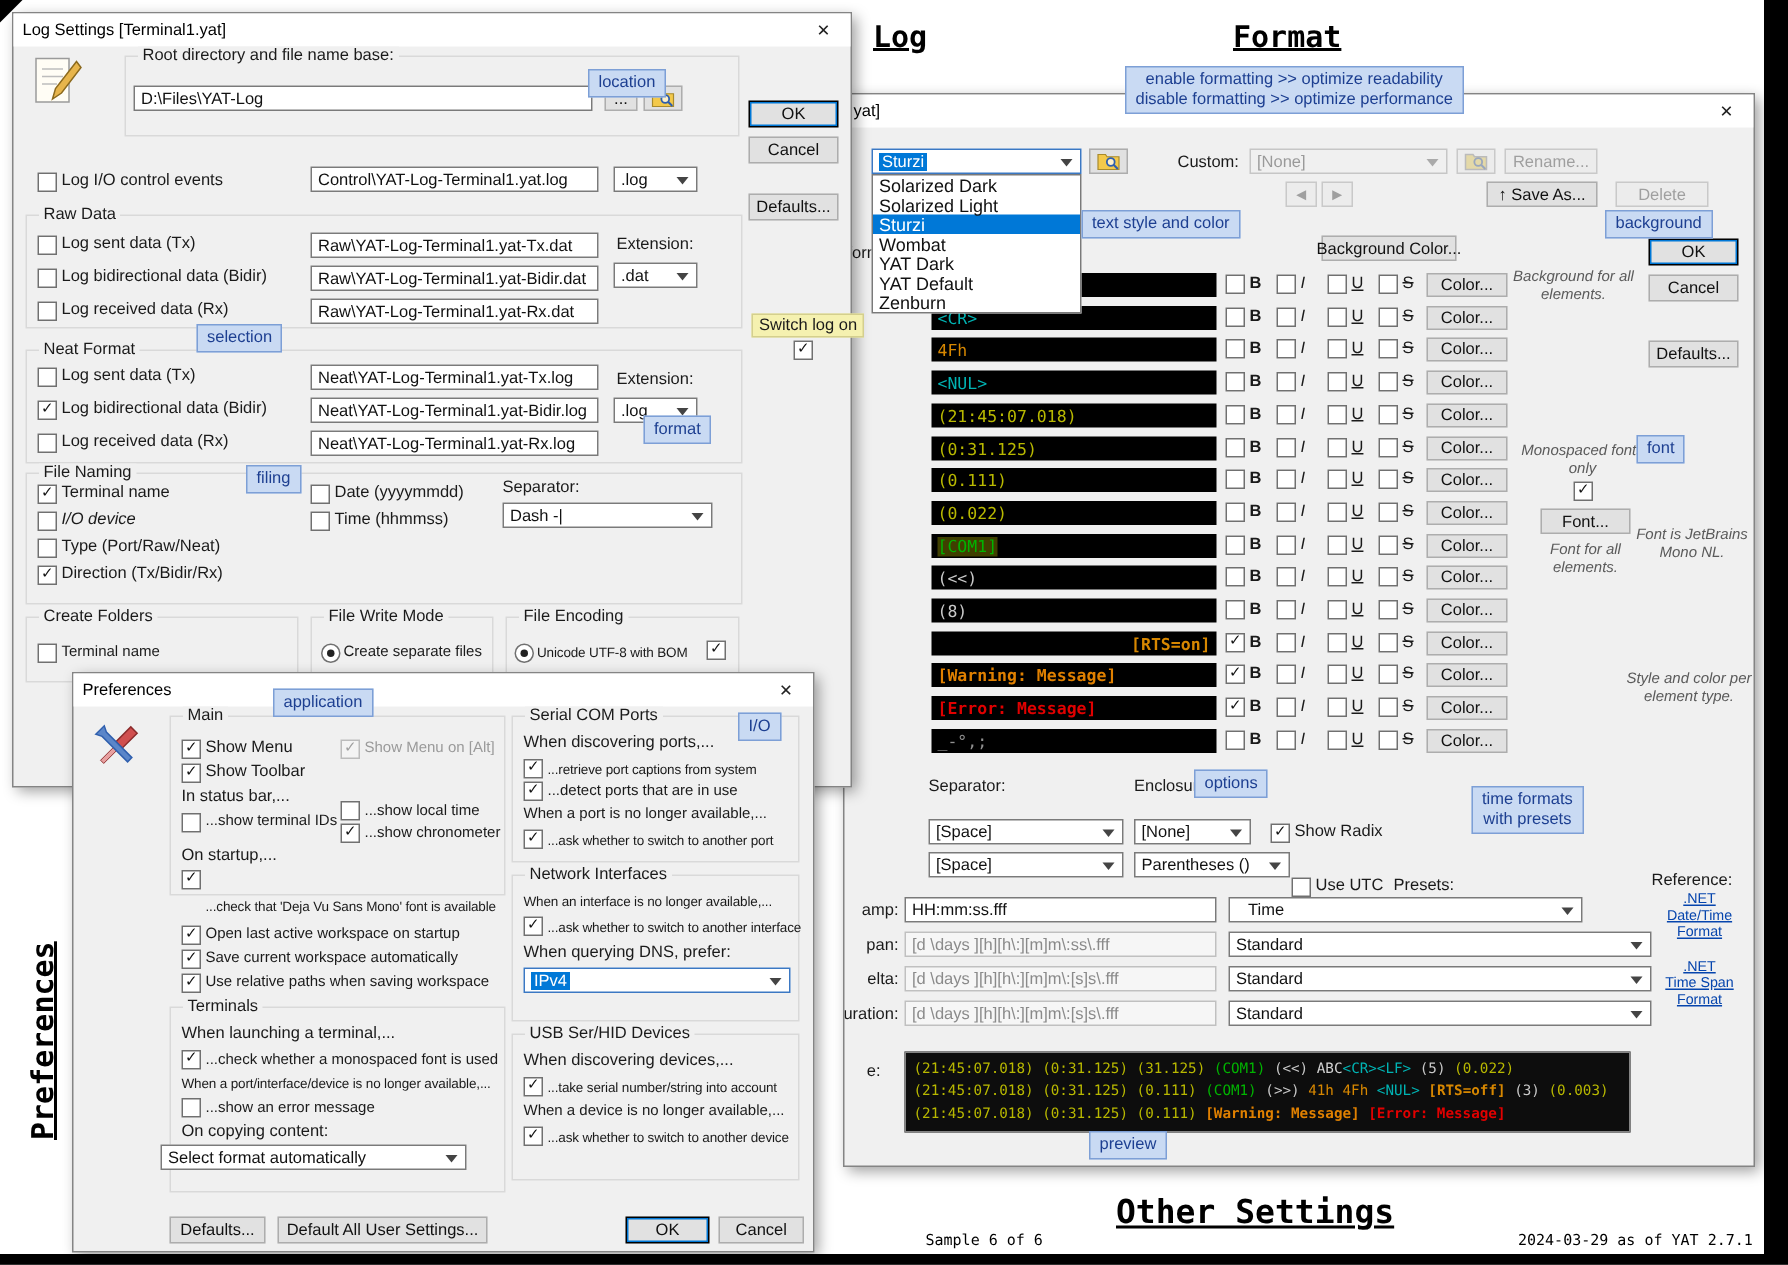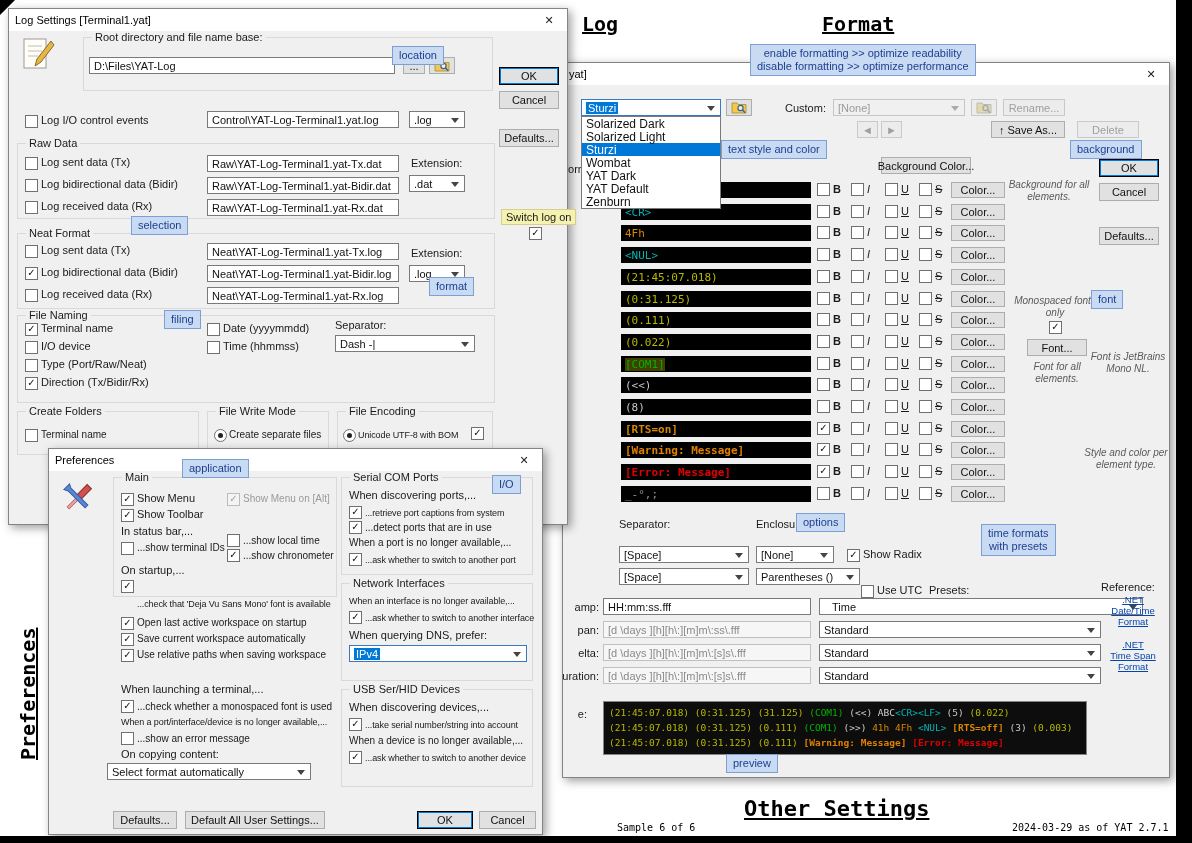--- a/index.html
+++ b/index.html
@@ -233,21 +233,21 @@
         </div>
         <div class="cb" style="position: absolute; left: 196px; top: 218px;"></div>
         <div class="lb flB" style="position: absolute; left: 212px; top: 218px;">B</div>
         <div class="cb" style="position: absolute; left: 230px; top: 218px;"></div>
         <div class="lb flI" style="position: absolute; left: 246px; top: 218px;">I</div>
         <div class="cb" style="position: absolute; left: 264px; top: 218px;"></div>
         <div class="lb flU" style="position: absolute; left: 280px; top: 218px;">U</div>
         <div class="cb" style="position: absolute; left: 298px; top: 218px;"></div>
         <div class="lb flS" style="position: absolute; left: 314px; top: 218px;">S</div>
         <div class="btn" style="position: absolute; left: 330px; top: 217px; width: 54px; height: 16px;">Color...</div>
-        <div class="fsample" style="position: absolute; top: 239px;">
+        <div class="fsample" style="position: absolute; top: 239px; justify-content: flex-end;">
           <span style="color: rgb(215, 135, 0); font-weight: bold;">[RTS=on]</span>
         </div>
         <div class="cb on" style="position: absolute; left: 196px; top: 240px;"></div>
         <div class="lb flB" style="position: absolute; left: 212px; top: 240px;">B</div>
         <div class="cb" style="position: absolute; left: 230px; top: 240px;"></div>
         <div class="lb flI" style="position: absolute; left: 246px; top: 240px;">I</div>
         <div class="cb" style="position: absolute; left: 264px; top: 240px;"></div>
         <div class="lb flU" style="position: absolute; left: 280px; top: 240px;">U</div>
         <div class="cb" style="position: absolute; left: 298px; top: 240px;"></div>
         <div class="lb flS" style="position: absolute; left: 314px; top: 240px;">S</div>
@@ -321,21 +321,21 @@
     <div class="link" style="left:534px;top:576px;width:72px"><span>.NET</span><br><span>Time Span Format</span></div>
 
     <div class="lb" style="left:2px;top:645px;width:22px;text-align:right">e:</div>
     <div id="fmt-example" class="mono" style="position:absolute;left:40px;top:638px;width:484px;height:54px;background:#0d0d0d;border:1px solid #848484;padding:3px 5px;font-size:9.5px;line-height:15px;white-space:nowrap;overflow:hidden">
         <div><span style="color: rgb(184, 184, 0);">(21:45:07.018) </span><span style="color: rgb(184, 184, 0);">(0:31.125) </span><span style="color: rgb(184, 184, 0);">(31.125) </span><span style="color: rgb(0, 180, 0);">(COM1) </span><span style="color: rgb(200, 200, 200);">(&lt;&lt;) </span><span style="color: rgb(208, 208, 208);">ABC</span><span style="color: rgb(0, 179, 179);">&lt;CR&gt;&lt;LF&gt; </span><span style="color: rgb(200, 200, 200);">(5) </span><span style="color: rgb(184, 184, 0);">(0.022)</span></div>
         <div><span style="color: rgb(184, 184, 0);">(21:45:07.018) </span><span style="color: rgb(184, 184, 0);">(0:31.125) </span><span style="color: rgb(184, 184, 0);">(0.111) </span><span style="color: rgb(0, 180, 0);">(COM1) </span><span style="color: rgb(200, 200, 200);">(&gt;&gt;) </span><span style="color: rgb(215, 135, 0);">41h 4Fh </span><span style="color: rgb(0, 179, 179);">&lt;NUL&gt; </span><span style="color: rgb(215, 135, 0); font-weight: bold;">[RTS=off] </span><span style="color: rgb(200, 200, 200);">(3) </span><span style="color: rgb(184, 184, 0);">(0.003)</span></div>
         <div><span style="color: rgb(184, 184, 0);">(21:45:07.018) </span><span style="color: rgb(184, 184, 0);">(0:31.125) </span><span style="color: rgb(184, 184, 0);">(0.111) </span><span style="color: rgb(224, 128, 0); font-weight: bold;">[Warning: Message] </span><span style="color: rgb(224, 0, 0); font-weight: bold;">[Error: Message]</span></div>
       </div>
   <div class="lb" style="position: absolute; left: -6px; top: 538px; width: 42px; text-align: right;">amp:</div>
       <div class="tf" style="position: absolute; left: 40px; top: 535px; width: 208px; height: 17px;">HH:mm:ss.fff</div>
-      <div class="combo" style="position: absolute; left: 256px; top: 535px; width: 324px; height: 17px; padding-left: 12px;">Time</div>
+      <div class="combo" style="position: absolute; left: 256px; top: 535px; width: 236px; height: 17px; padding-left: 12px;">Time</div>
       <div class="lb" style="position: absolute; left: -6px; top: 561px; width: 42px; text-align: right;">pan:</div>
       <div class="tf dis" style="position: absolute; left: 40px; top: 558px; width: 208px; height: 17px;">[d \days ][h][h\:][m]m\:ss\.fff</div>
       <div class="combo" style="position: absolute; left: 256px; top: 558px; width: 282px; height: 17px;">Standard</div>
       <div class="lb" style="position: absolute; left: -6px; top: 584px; width: 42px; text-align: right;">elta:</div>
       <div class="tf dis" style="position: absolute; left: 40px; top: 581px; width: 208px; height: 17px;">[d \days ][h][h\:][m]m\:[s]s\.fff</div>
       <div class="combo" style="position: absolute; left: 256px; top: 581px; width: 282px; height: 17px;">Standard</div>
       <div class="lb" style="position: absolute; left: -6px; top: 607px; width: 42px; text-align: right;">uration:</div>
       <div class="tf dis" style="position: absolute; left: 40px; top: 604px; width: 208px; height: 17px;">[d \days ][h][h\:][m]m\:[s]s\.fff</div>
       <div class="combo" style="position: absolute; left: 256px; top: 604px; width: 282px; height: 17px;">Standard</div>
     </div>
@@ -441,21 +441,21 @@
       <div class="tf" style="position: absolute; left: 198px; top: 234px; width: 192px; height: 17px;">Neat\YAT-Log-Terminal1.yat-Tx.log</div>
       <div class="cb on" style="position: absolute; left: 16px; top: 258px;"></div>
       <div class="lb" style="position: absolute; left: 32px; top: 257px;">Log bidirectional data (Bidir)</div>
       <div class="tf" style="position: absolute; left: 198px; top: 256px; width: 192px; height: 17px;">Neat\YAT-Log-Terminal1.yat-Bidir.log</div>
       <div class="cb" style="position: absolute; left: 16px; top: 280px;"></div>
       <div class="lb" style="position: absolute; left: 32px; top: 279px;">Log received data (Rx)</div>
       <div class="tf" style="position: absolute; left: 198px; top: 278px; width: 192px; height: 17px;">Neat\YAT-Log-Terminal1.yat-Rx.log</div>
       <div class="cb on" style="position: absolute; left: 16px; top: 314px;"></div>
       <div class="lb" style="position: absolute; left: 32px; top: 313px;">Terminal name</div>
       <div class="cb" style="position: absolute; left: 16px; top: 332px;"></div>
-      <div class="lb" style="position: absolute; left: 32px; top: 331px;">I/O device</div>
+      <div class="lb" style="position: absolute; left: 32px; top: 331px; font-style: italic;">I/O device</div>
       <div class="cb" style="position: absolute; left: 16px; top: 350px;"></div>
       <div class="lb" style="position: absolute; left: 32px; top: 349px;">Type (Port/Raw/Neat)</div>
       <div class="cb on" style="position: absolute; left: 16px; top: 368px;"></div>
       <div class="lb" style="position: absolute; left: 32px; top: 367px;">Direction (Tx/Bidir/Rx)</div>
       <div class="cb" style="position: absolute; left: 198px; top: 314px;"></div>
       <div class="lb" style="position: absolute; left: 214px; top: 313px;">Date (yyyymmdd)</div>
       <div class="cb" style="position: absolute; left: 198px; top: 332px;"></div>
       <div class="lb" style="position: absolute; left: 214px; top: 331px;">Time (hhmmss)</div>
     </div>
 
@@ -496,20 +496,23 @@
     <span class="cb on" style="left:72px;top:131px"></span>
     <span class="lb xs" style="left:88px;top:150px">...check that 'Deja Vu Sans Mono' font is available</span>
 
     <span class="cb on" style="left:72px;top:168px"></span>
     <span class="lb sm" style="left:88px;top:168px">Open last active workspace on startup</span>
     <span class="cb on" style="left:72px;top:184px"></span>
     <span class="lb sm" style="left:88px;top:184px">Save current workspace automatically</span>
     <span class="cb on" style="left:72px;top:200px"></span>
     <span class="lb sm" style="left:88px;top:200px">Use relative paths when saving workspace</span>
 
+    <div class="grp" style="left:64px;top:222px;width:224px;height:124px">
+      <span class="gl">Terminals</span>
+    </div>
     <span class="lb" style="left:72px;top:234px">When launching a terminal,...</span>
     <span class="cb on" style="left:72px;top:251px"></span>
     <span class="lb sm" style="left:88px;top:252px">...check whether a monospaced font is used</span>
     <span class="lb xs" style="left:72px;top:268px">When a port/interface/device is no longer available,...</span>
     <span class="cb" style="left:72px;top:283px"></span>
     <span class="lb sm" style="left:88px;top:284px">...show an error message</span>
     <span class="lb" style="left:72px;top:299px">On copying content:</span>
     <div class="combo" style="left:58px;top:314px;width:204px;height:17px">
         <span>Select format automatically</span>
       </div>

